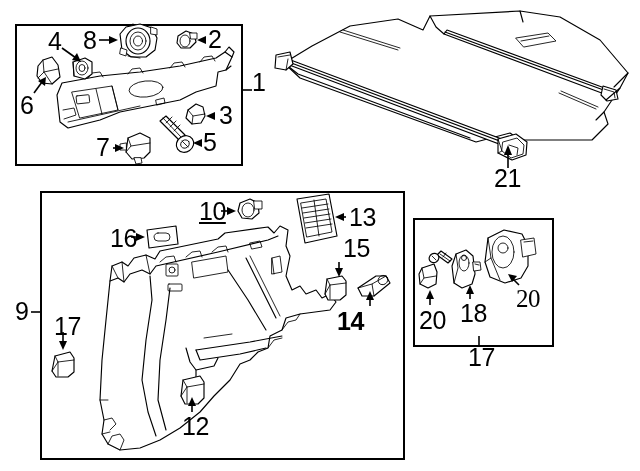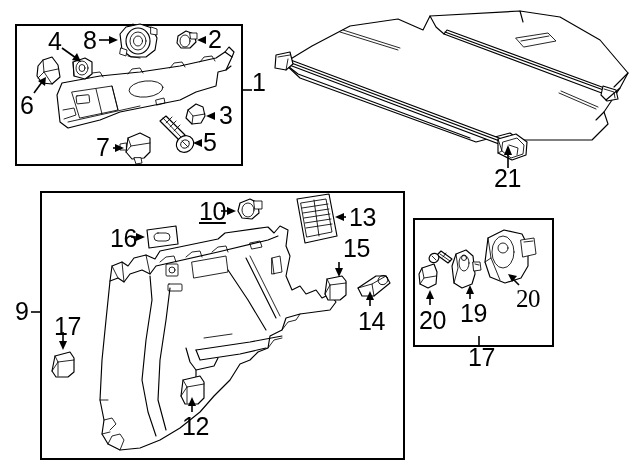--- a/index.html
+++ b/index.html
@@ -476,22 +476,22 @@
   <div class="callout" style="left:48px; top:29px;">4</div>
   <div class="callout" style="left:203px; top:130px;">5</div>
   <div class="callout" style="left:20px; top:93px;">6</div>
   <div class="callout" style="left:96px; top:135px;">7</div>
   <div class="callout" style="left:83px; top:28px;">8</div>
   <div class="callout" style="left:15px; top:299px;">9</div>
   <div class="callout" style="left:199px; top:199px;text-decoration:underline;">10</div>
   <div class="callout" style="left:54px; top:314px;">17</div>
   <div class="callout" style="left:182px; top:414px;">12</div>
   <div class="callout" style="left:349px; top:205px;">13</div>
-  <div class="callout" style="left:358px; top:309px;">14</div>
+  <div class="callout" style="left:337px; top:309px;font-weight:bold;">14</div>
   <div class="callout" style="left:331px; top:236px;margin-left:12px;">15</div>
   <div class="callout" style="left:110px; top:226px;">16</div>
   <div class="callout" style="left:468px; top:345px;text-align:center;">17</div>
-  <div class="callout" style="left:460px; top:301px;">19</div>
+  <div class="callout" style="left:460px; top:301px;">18</div>
   <div class="callout" style="left:419px; top:308px;">20</div>
   <div class="callout" style="left:516px; top:286px;font-family:Liberation Serif, serif;">20</div>
   <div class="callout" style="left:494px; top:166px;">21</div>
 
 </div>
 
 </body></html>

